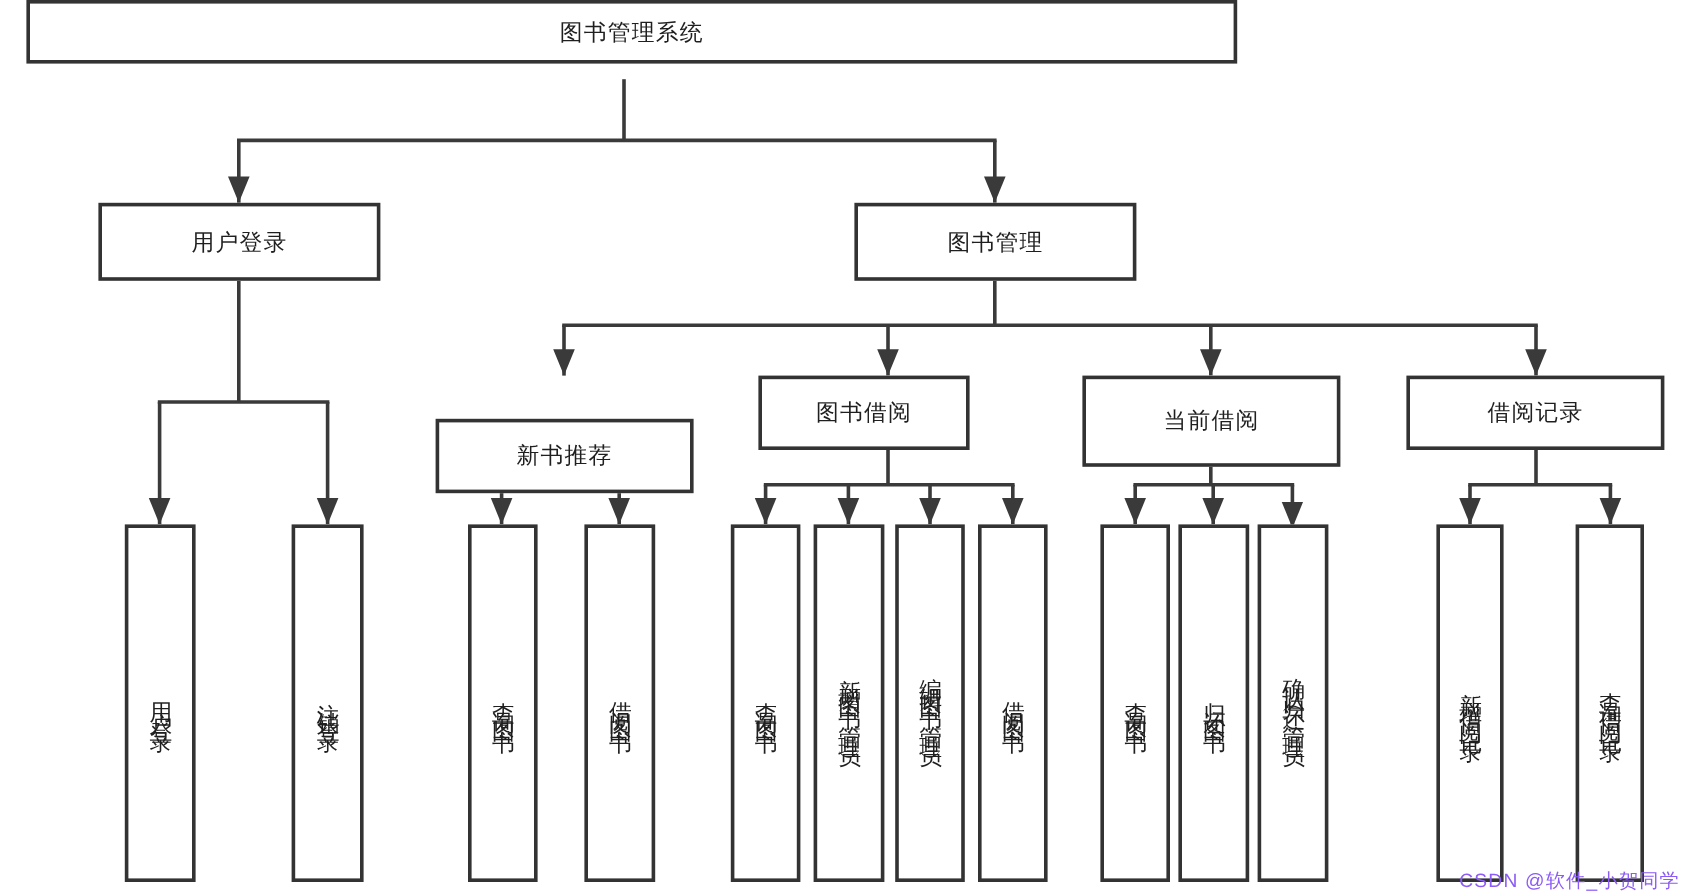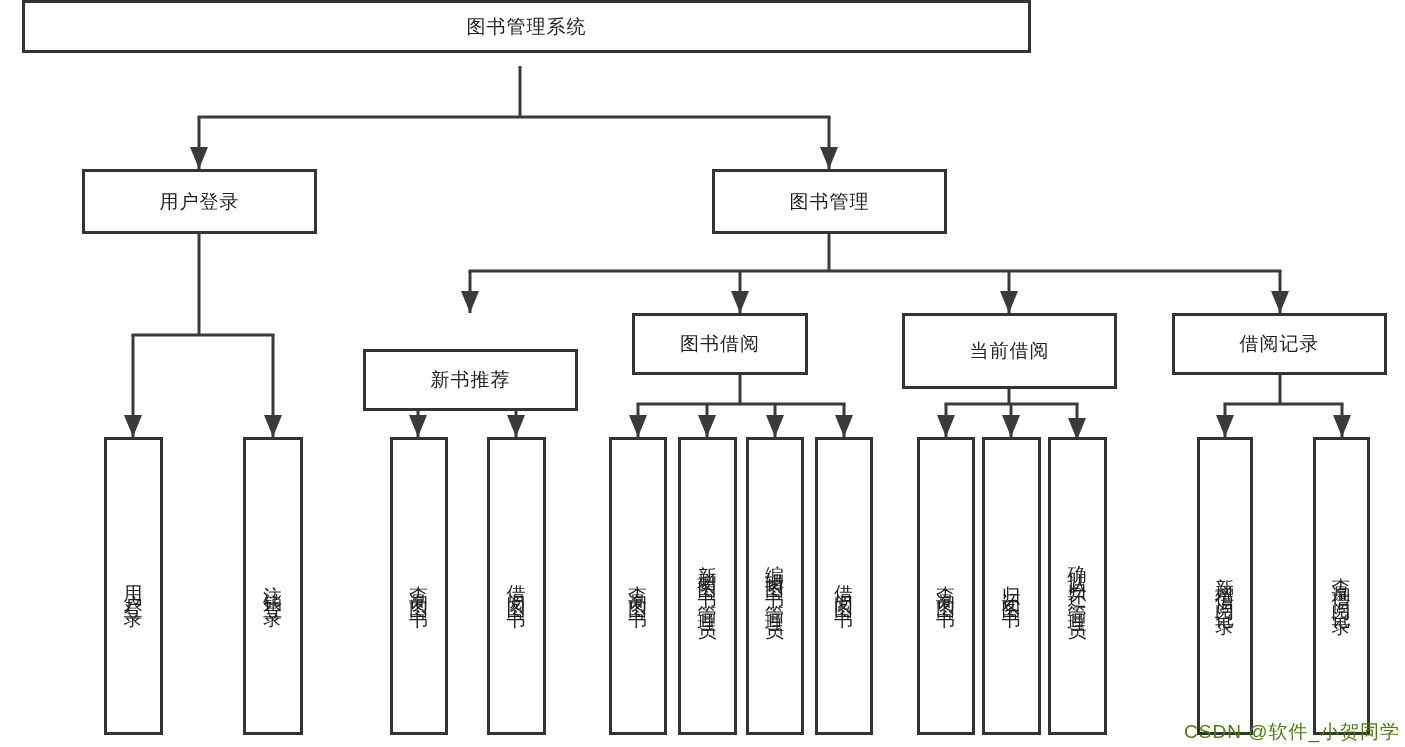--- a/index.html
+++ b/index.html
@@ -67,22 +67,22 @@
   .l7  { left: 815px;  top: 437px; width: 58px; height: 298px; }
   .l8  { left: 917px;  top: 437px; width: 58px; height: 298px; }
   .l9  { left: 982px;  top: 437px; width: 59px; height: 298px; }
   .l10 { left: 1048px; top: 437px; width: 59px; height: 298px; }
   .l11 { left: 1197px; top: 437px; width: 56px; height: 298px; }
   .l12 { left: 1313px; top: 437px; width: 57px; height: 298px; }
   .watermark {
     position: absolute;
     right: 5px;
     bottom: 2px;
-    color: #4d7c0f;
-    font-size: 19px;
+    color: #8b5cf6;
+    font-size: 16px;
     letter-spacing: 1px;
     z-index: 5;
   }
   line { stroke: #3a3a3a; stroke-width: 3; }
 </style>
 </head>
 <body>
 
 <div class="canvas">
 

